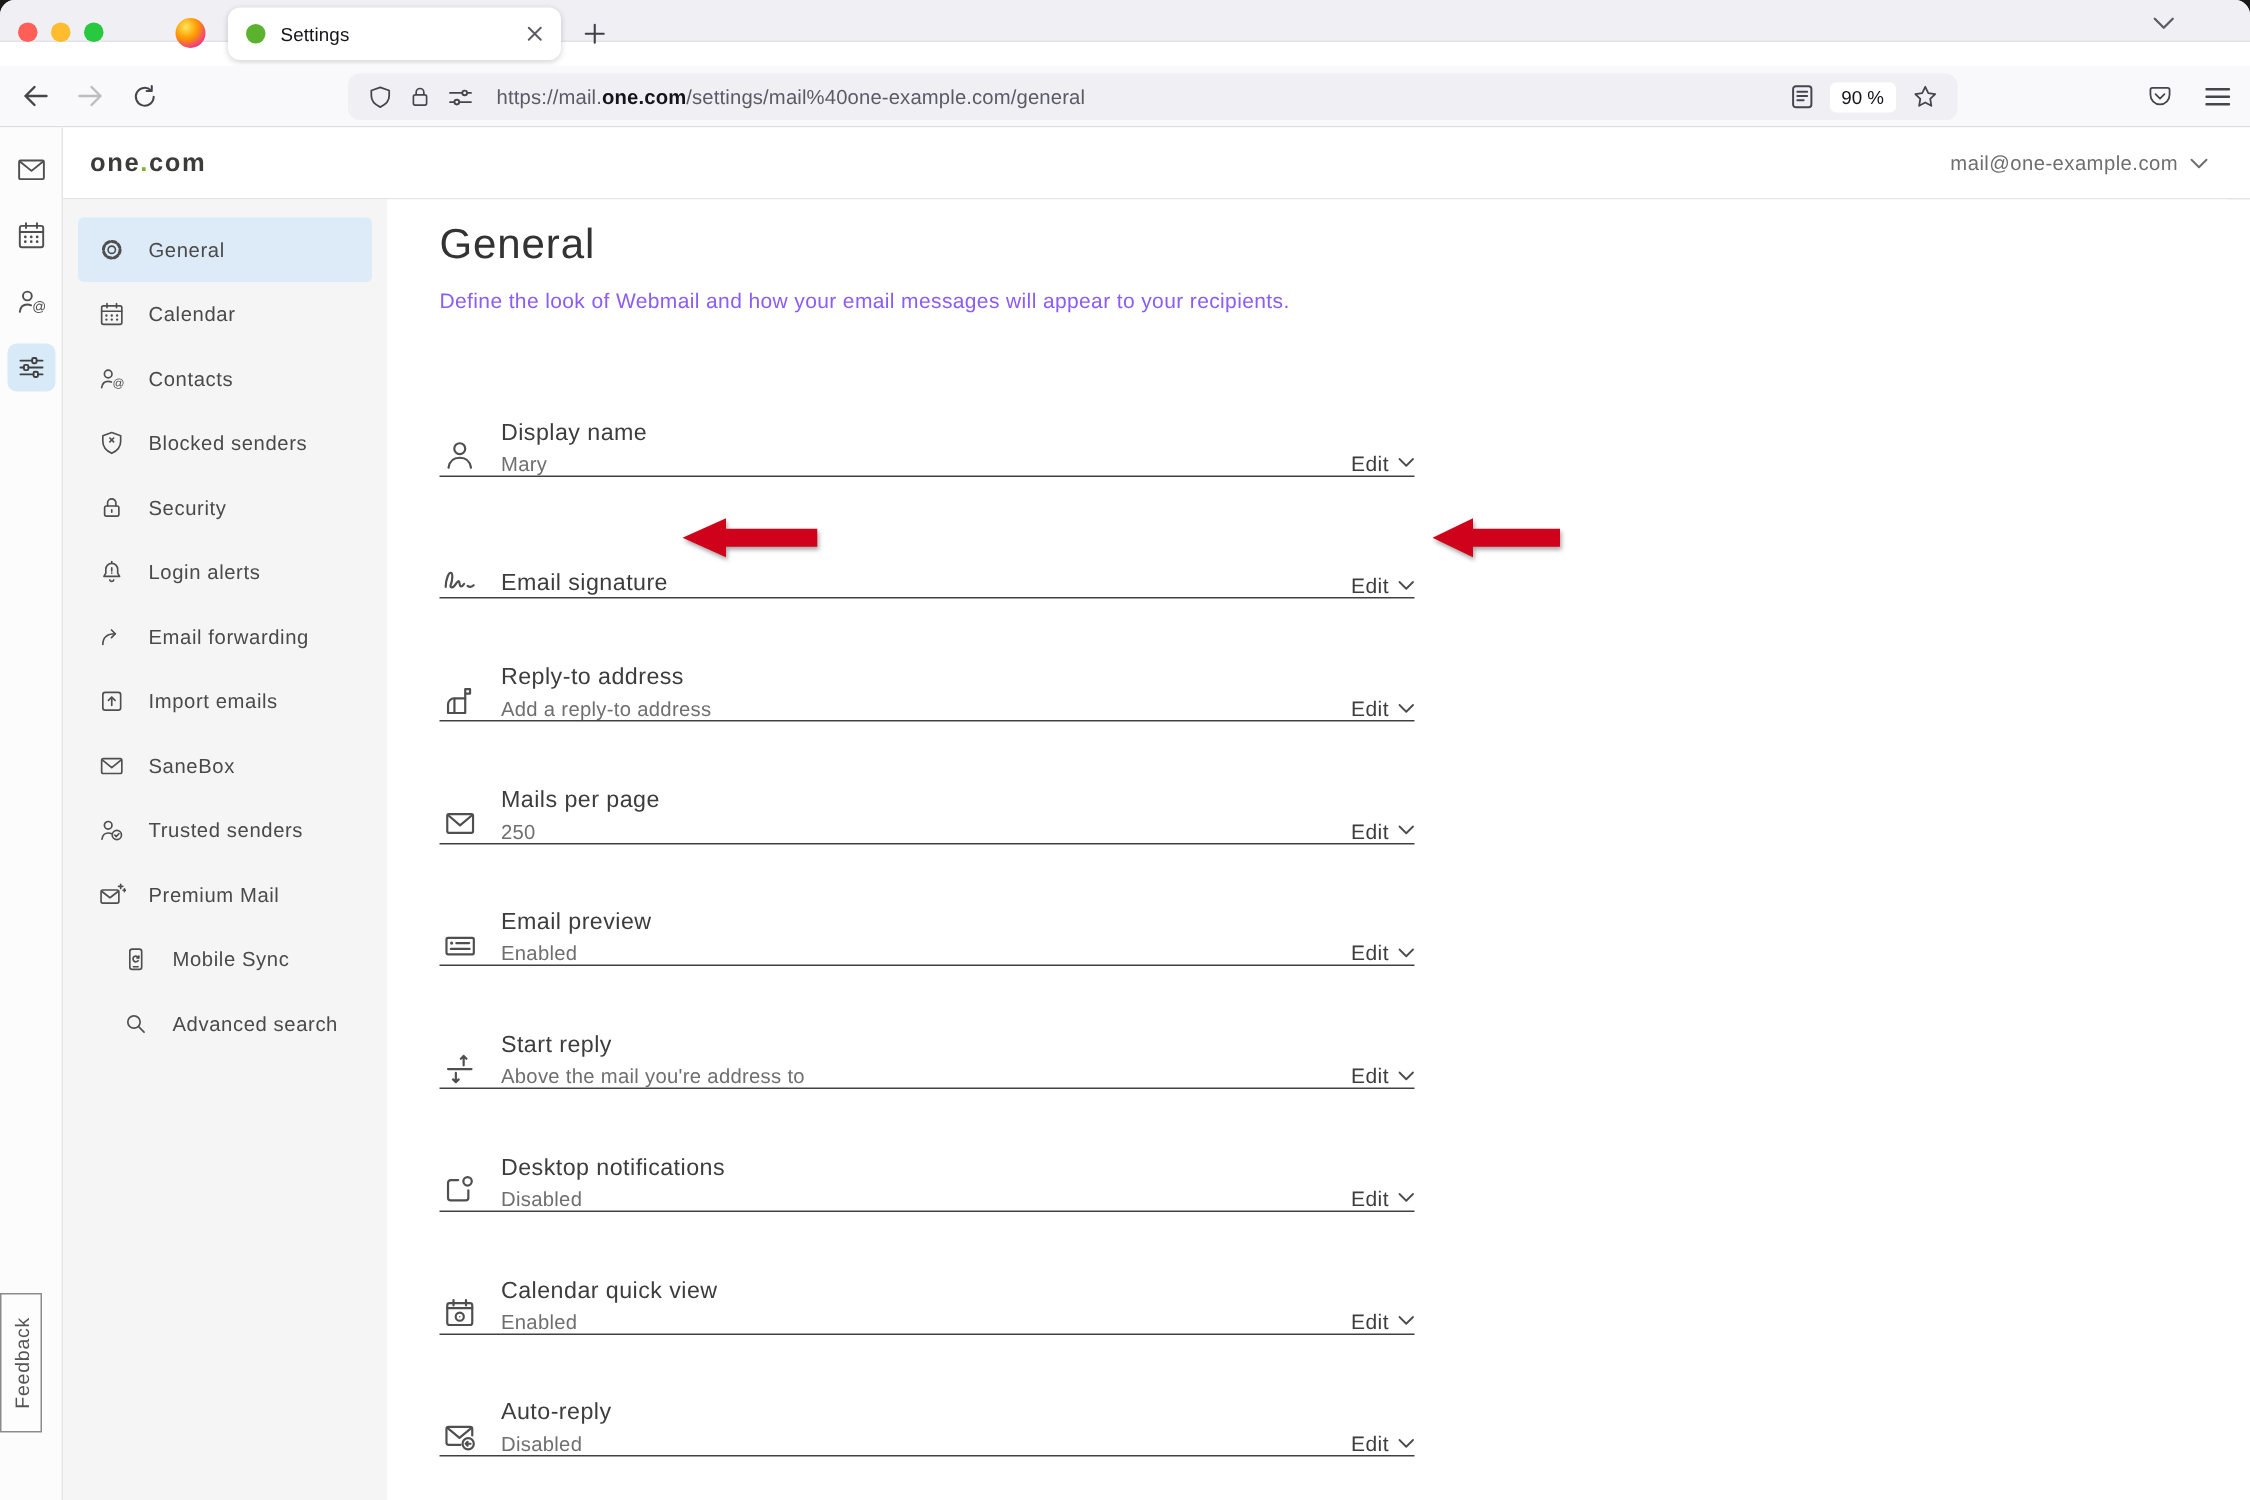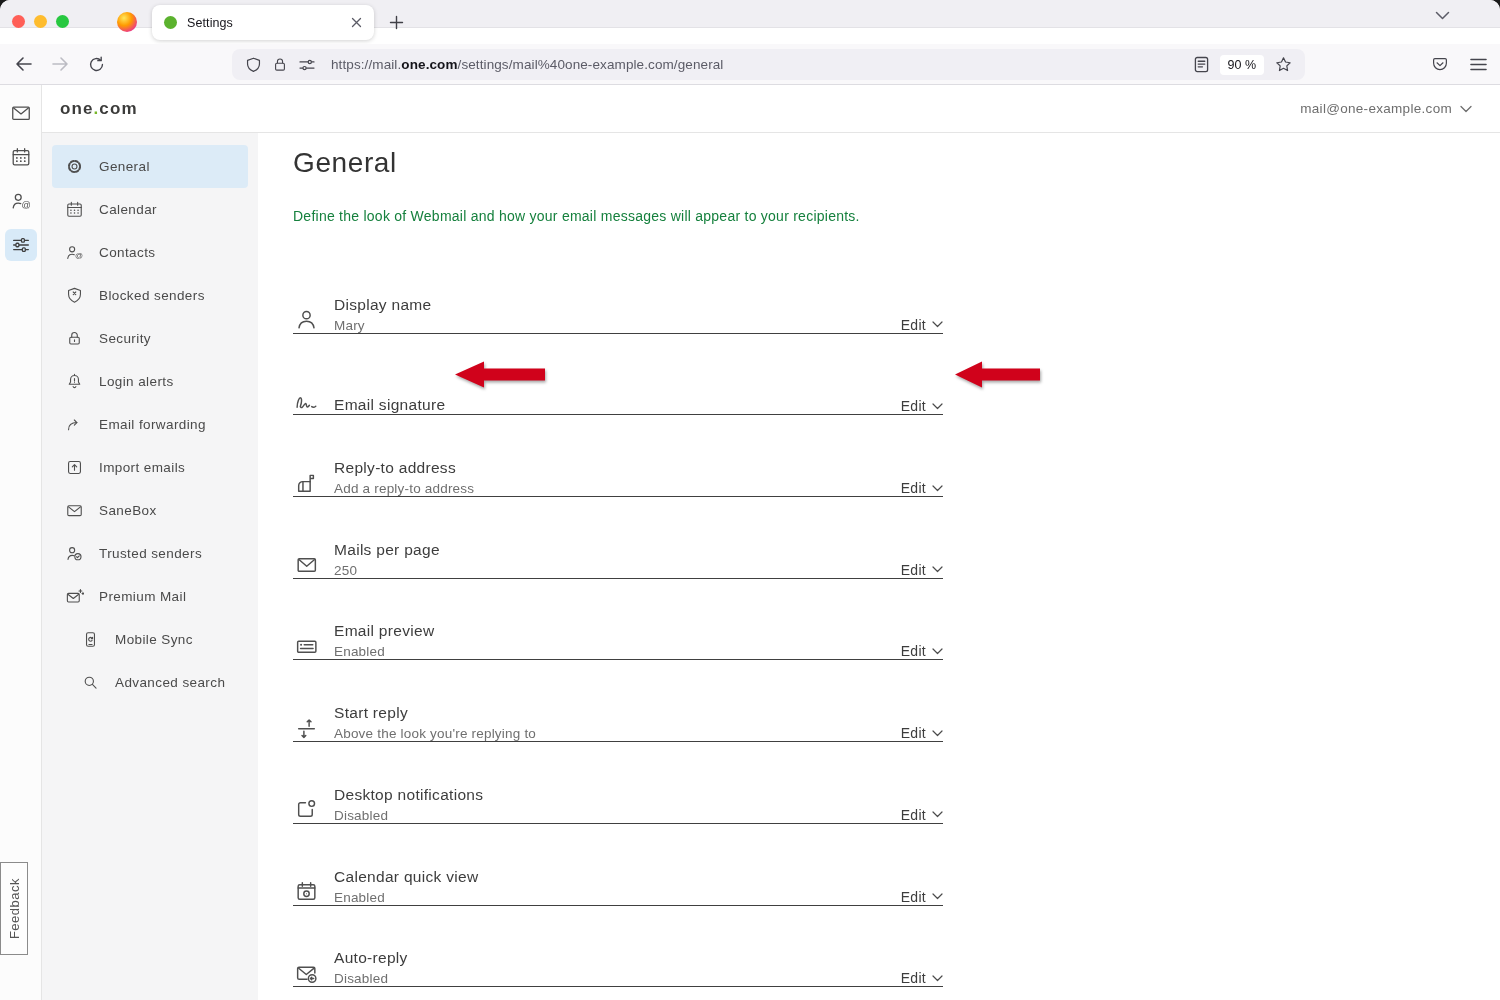--- a/index.html
+++ b/index.html
@@ -61,21 +61,21 @@
   .nav-item { height:43px; display:flex; align-items:center; padding-left:22px; gap:15px;
               color:#4a4a4a; font-size:13.5px; letter-spacing:0.4px; cursor:pointer; }
   .nav-item .ic { width:20px; height:20px; display:flex; align-items:center; justify-content:center; flex:none; }
   .nav-item.selected { background:#dcebf7; border-radius:4px; margin:0 10px; padding-left:12px; }
   .nav-item.indent { padding-left:38px; }
 
   
   .main { position:absolute; top:48px; left:258px; right:15px; bottom:0; background:#fff; overflow:hidden; }
   .content { margin-left:35px; width:650px; }
   .page-title { margin-top:14px; font-size:28px; font-weight:500; color:#333; letter-spacing:0.6px; }
-  .page-desc { margin-top:29px; font-size:14px; color:#15803d; letter-spacing:0.25px; }
+  .page-desc { margin-top:13px; font-size:14px; color:#8b5cf6; letter-spacing:0.25px; }
   .rows { margin-top:28px; position:relative; }
   .row { height:81.7px; border-bottom:1px solid #404040; display:flex; align-items:flex-end; position:relative; }
   .row-icon { width:26px; height:26px; margin-right:15px; flex:none; display:flex; align-items:center; justify-content:center; }
   .row-text { display:flex; flex-direction:column; justify-content:center; }
   .row-title { font-size:15.5px; font-weight:500; color:#3d3d3d; letter-spacing:0.3px; }
   .row-sub { font-size:13.5px; color:#6f6f6f; margin-top:4px; letter-spacing:0.2px; }
   .row-edit { margin-left:auto; display:flex; align-items:center; gap:6px; font-size:14px;
               font-weight:500; color:#3d3d3d; letter-spacing:0.3px; cursor:pointer; }
   .red-arrow { position:absolute; filter:drop-shadow(1.5px 2.5px 1.5px rgba(0,0,0,0.35)); }
   .arrow-1 { left:162px; top:109px; }
@@ -462,21 +462,21 @@
             <div class="row">
     <span class="row-icon">
                 <svg width="25" height="25" viewBox="0 0 24 24" stroke="#4f4f4f" stroke-width="1.4" fill="none" stroke-linecap="round" stroke-linejoin="round">
                   <path d="M4.5 12.2h15"></path>
                   <path d="M14.5 9.8V3.8M12.7 5.6l1.8-1.8 1.8 1.8"></path>
                   <path d="M9.5 14.6v6M7.7 18.8l1.8 1.8 1.8-1.8"></path>
                 </svg>
               </span>
     <span class="row-text">
       <span class="row-title">Start reply</span>
-      <span class="row-sub">Above the look you're replying to</span>
+      <span class="row-sub">Above the mail you're address to</span>
     </span>
     <span class="row-edit">
       <span class="edit-lbl">Edit</span>
       <svg width="11" height="7" viewBox="0 0 11 7">
                   <path d="M1 1l4.5 4.5L10 1" stroke="#4b4b4b" stroke-width="1.2" fill="none" stroke-linecap="round" stroke-linejoin="round"></path>
                 </svg>
     </span>
   </div>
             <div class="row">
     <span class="row-icon">

